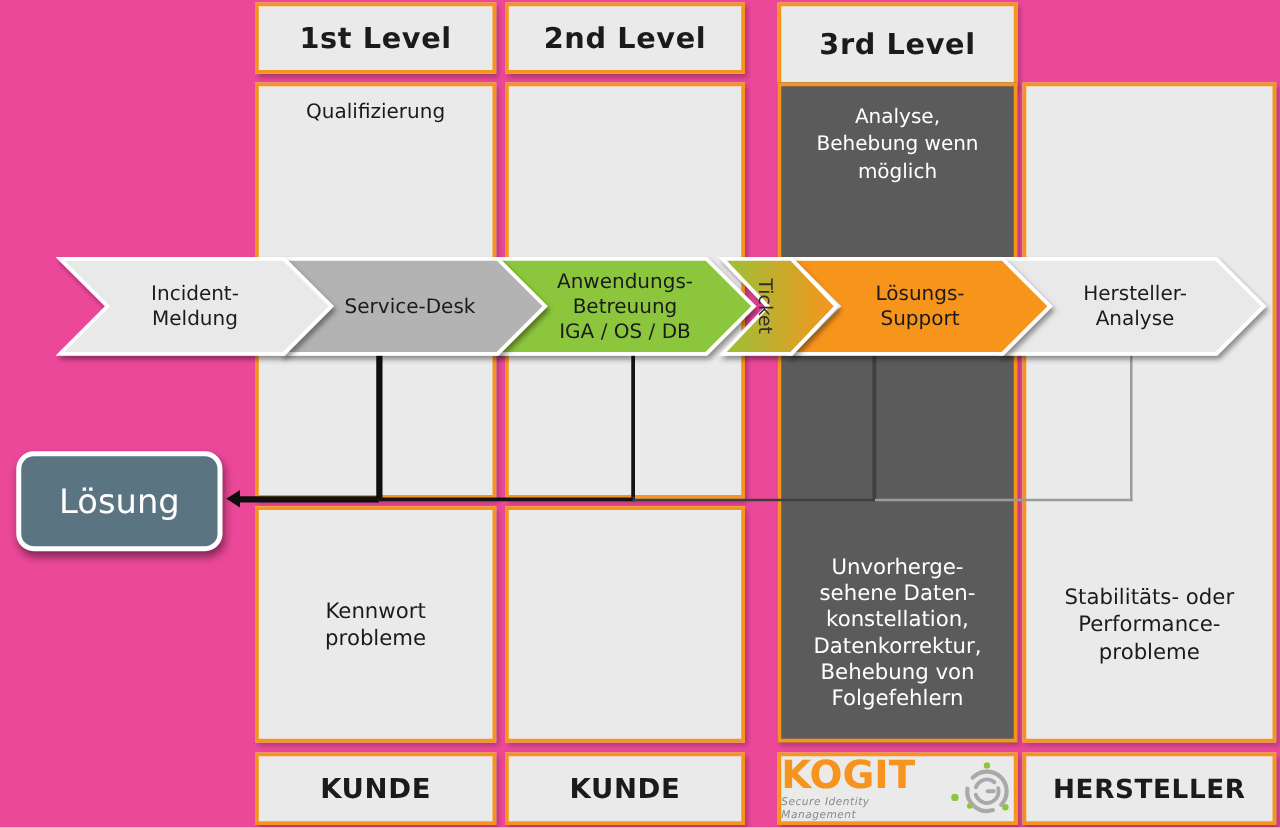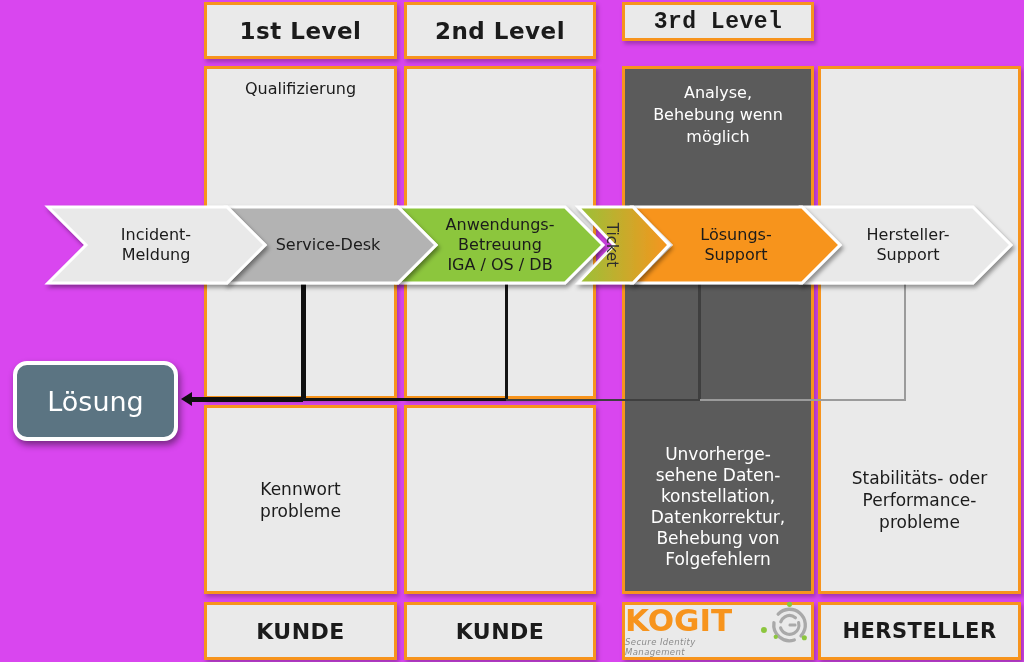--- a/index.html
+++ b/index.html
@@ -1,18 +1,18 @@
 <!DOCTYPE html>
 <html><head>
 <meta charset="utf-8">
 <style>
   html,body{margin:0;padding:0;background:#ffffff;}
   #stage{
     position:relative;width:1024px;height:662px;overflow:hidden;
-    background:#d946ef;
+    background:#ec4899;
     font-family:"DejaVu Sans","Liberation Sans",sans-serif;
     color:#1b1b1b;
   }
   .box{
     position:absolute;box-sizing:border-box;
     background:#EAEAEA;border:3px solid #F7941D;
     box-shadow:2px 3px 4px rgba(0,0,0,0.25);
   }
   .box.dark{background:#5B5B5B;}
   .hdr{display:flex;align-items:center;justify-content:center;
@@ -46,34 +46,34 @@
     position:absolute;display:flex;align-items:center;justify-content:center;
     text-align:center;white-space:pre-line;font-size:16px;line-height:20px;
     color:#1b1b1b;z-index:7;
   }
   .ticket-label{
     position:absolute;left:572px;top:235px;width:80px;height:20px;
     text-align:center;font-size:15px;line-height:20px;color:#2e2e2e;
     transform:rotate(90deg);z-index:7;
   }
   .logo-box{display:flex;align-items:center;justify-content:center;z-index:5;}
-  .logo-wrap{display:flex;align-items:flex-start;}
+  .logo-wrap{display:flex;align-items:flex-end;}
   .logo-textcol{display:flex;flex-direction:column;align-items:flex-start;}
   .logo-name{font-size:31px;line-height:30px;font-weight:bold;color:#F7941D;letter-spacing:0px;}
   .logo-tag{font-size:8.5px;font-style:italic;color:#8a8a8a;letter-spacing:0.4px;margin-top:2px;}
   .logo-mark{margin-left:3px;margin-top:-4px;}
 </style>
 </head>
 <body>
 
 <div id="stage">
 
   <div class="box hdr" style="left:204px;top:2px;width:193px;height:57px;">1st Level</div>
   <div class="box hdr" style="left:404px;top:2px;width:192px;height:57px;">2nd Level</div>
-  <div class="box hdr" style="left:622px;top:2px;width:192px;height:39px;font-family:Liberation Mono, monospace;">3rd Level</div>
+  <div class="box hdr" style="left:622px;top:2px;width:192px;height:67px;">3rd Level</div>
 
   <div class="box" style="left:204px;top:66px;width:193px;height:333px;"></div>
   <div class="box" style="left:404px;top:66px;width:192px;height:333px;"></div>
   <div class="box dark" style="left:622px;top:66px;width:192px;height:528px;"></div>
   <div class="box" style="left:818px;top:66px;width:203px;height:528px;"></div>
   <div class="box" style="left:204px;top:405px;width:193px;height:189px;"></div>
   <div class="box" style="left:404px;top:405px;width:192px;height:189px;"></div>
 
   <div class="box owner" style="left:204px;top:602px;width:193px;height:58px;">KUNDE</div>
   <div class="box owner" style="left:404px;top:602px;width:192px;height:58px;">KUNDE</div>
@@ -148,15 +148,15 @@
   <div class="alabel" style="left:66px;top:213px;width:180px;height:64px;">Incident-
 Meldung</div>
   <div class="alabel" style="left:238px;top:213px;width:180px;height:64px;">Service-Desk</div>
   <div class="alabel" style="left:410px;top:213px;width:180px;height:64px;">Anwendungs-
 Betreuung
 IGA / OS / DB</div>
   <div class="ticket-label">Ticket</div>
   <div class="alabel" style="left:646px;top:213px;width:180px;height:64px;">Lösungs-
 Support</div>
   <div class="alabel" style="left:818px;top:213px;width:180px;height:64px;">Hersteller-
-Support</div>
+Analyse</div>
 
 </div>
 
 </body></html>

